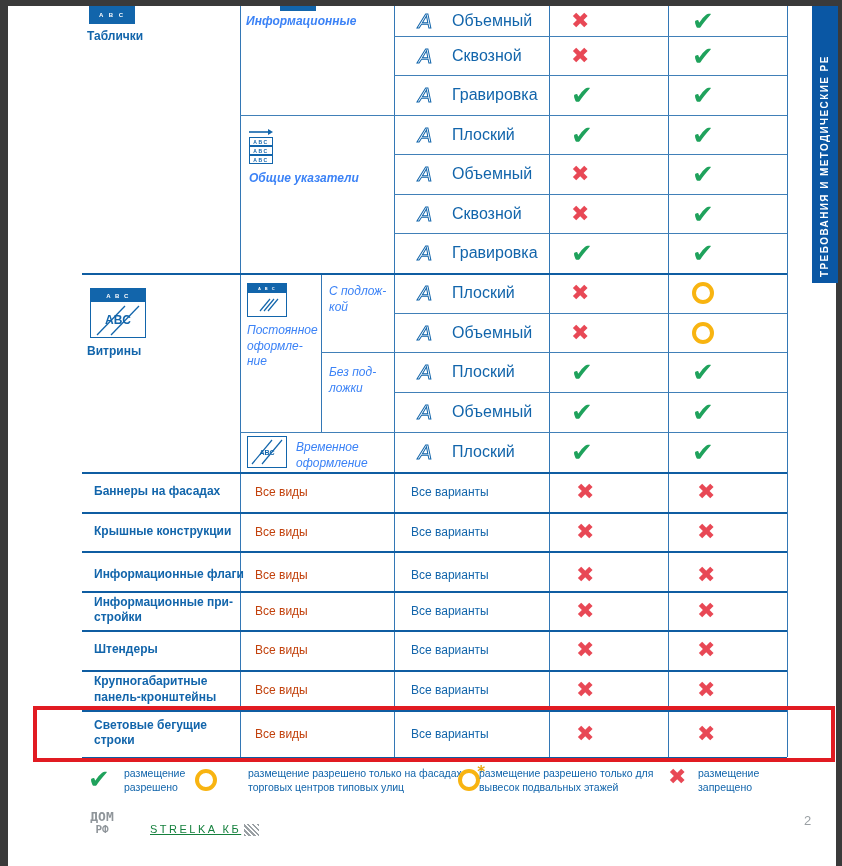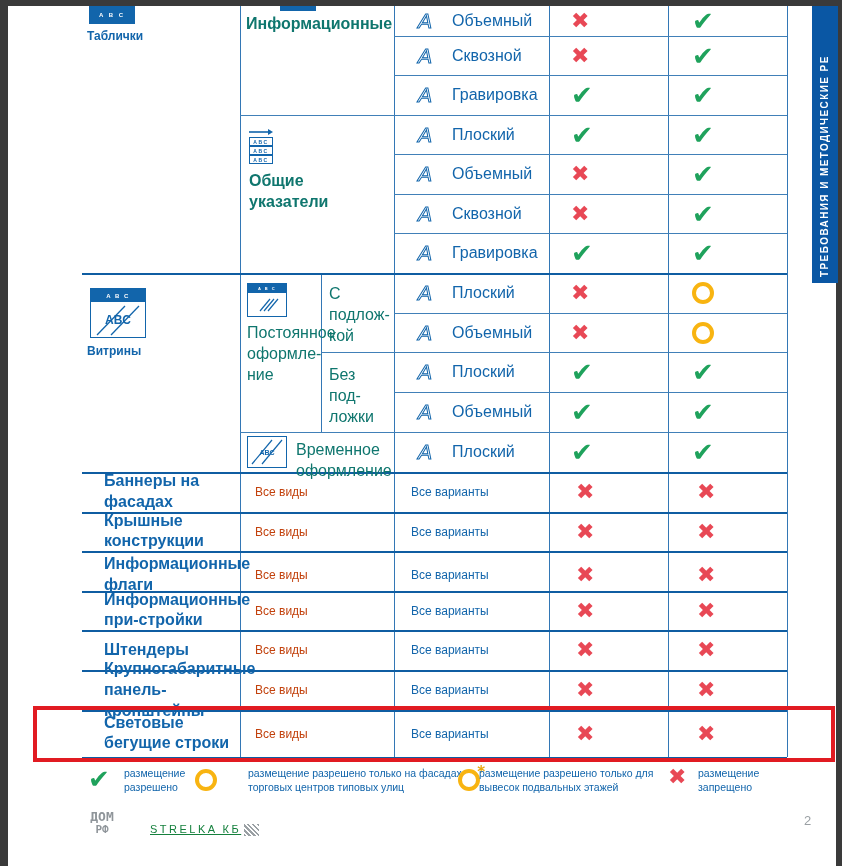--- a/index.html
+++ b/index.html
@@ -20,33 +20,33 @@
   .side-tab-text{
     position:absolute;left:7px;top:271px;transform-origin:0 0;
     transform:rotate(-90deg);white-space:nowrap;
     color:#ffffff;font-size:10px;font-weight:bold;letter-spacing:1.4px;
   }
   
   .hl{position:absolute;height:1px;background:#4180b8;}
   .hl2{position:absolute;height:2px;background:#0f5da2;}
   .vl{position:absolute;width:1px;background:#3377b5;}
   .cat{position:absolute;font-size:12px;font-weight:bold;color:#1265ab;line-height:1.3;}
-  .sub{position:absolute;font-size:16px;color:#0f766e;line-height:1.3;}
+  .sub{position:absolute;font-size:12px;color:#3b82f6;line-height:1.3;font-style:italic;}
   .sub.b{font-weight:bold;}
   
   .trow{position:absolute;left:386px;width:393px;}
   .trow .ticon{position:absolute;left:18px;top:50%;transform:translateY(-50%);}
   .trow .tlabel{position:absolute;left:58px;top:50%;transform:translateY(-50%);
     font-size:16px;color:#1265ab;white-space:nowrap;}
   .trow .m1{position:absolute;left:177px;top:50%;transform:translateY(-50%);}
   .trow .m2{position:absolute;left:298px;top:50%;transform:translateY(-50%);}
   
   .brow{position:absolute;left:74px;width:705px;}
   .brow .bcat{position:absolute;left:12px;top:50%;transform:translateY(-50%);
-    width:150px;font-size:16px;font-weight:bold;color:#1265ab;line-height:1.3;margin-left:10px;}
+    width:150px;font-size:12px;font-weight:bold;color:#1265ab;line-height:1.3;}
   .brow .bk{position:absolute;left:173px;top:50%;transform:translateY(-50%);
     font-size:12px;color:#c2410c;}
   .brow .bv{position:absolute;left:329px;top:50%;transform:translateY(-50%);
     font-size:12px;color:#1265ab;}
   .brow .bm1{position:absolute;left:494px;top:50%;transform:translateY(-50%);}
   .brow .bm2{position:absolute;left:615px;top:50%;transform:translateY(-50%);}
   
   .mark{display:inline-block;line-height:1;font-family:"DejaVu Sans",sans-serif;}
   .mark-check{color:#1fa25c;font-size:26px;font-weight:bold;}
   .mark-cross{color:#e84855;font-size:22px;font-weight:bold;}

